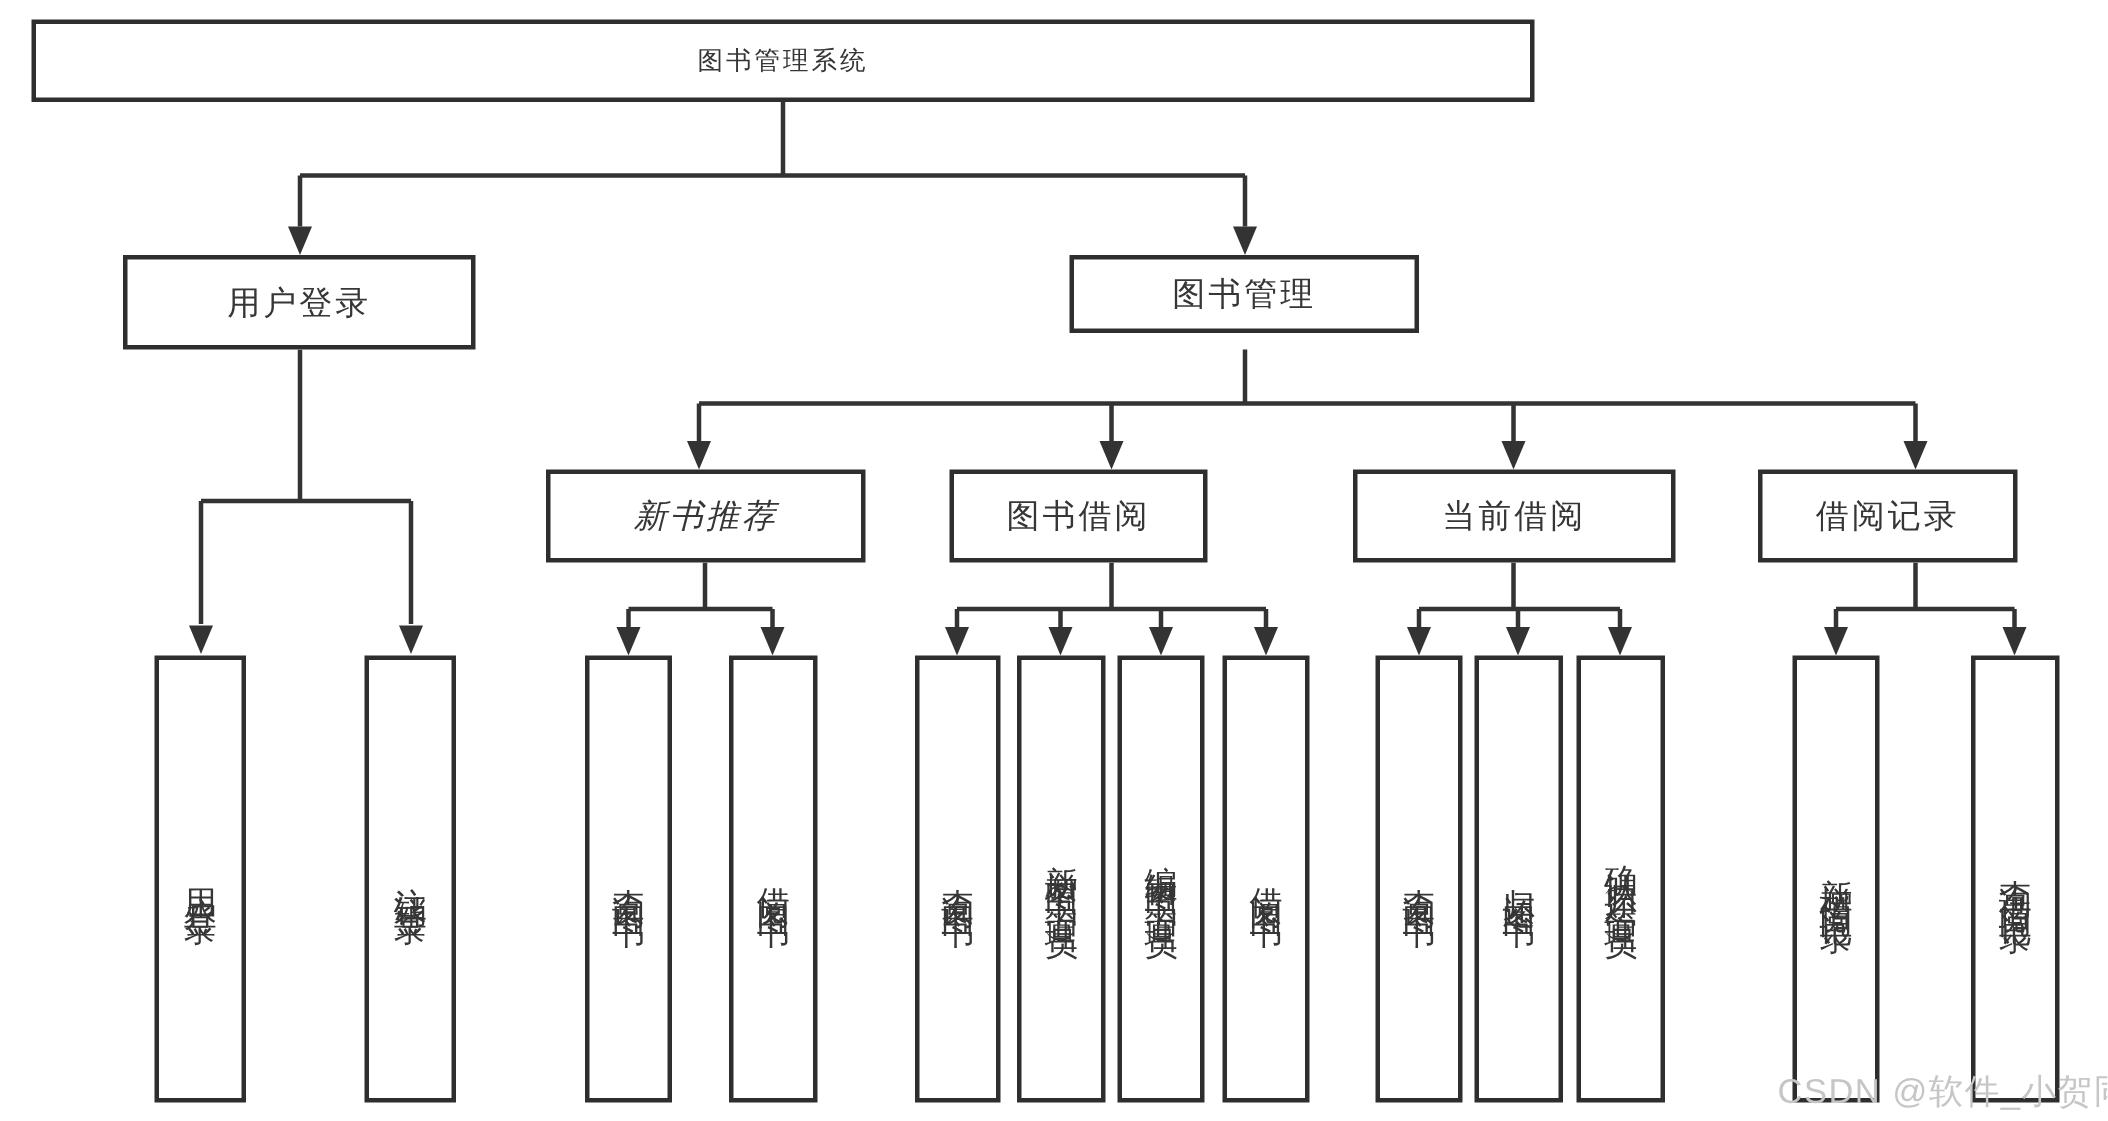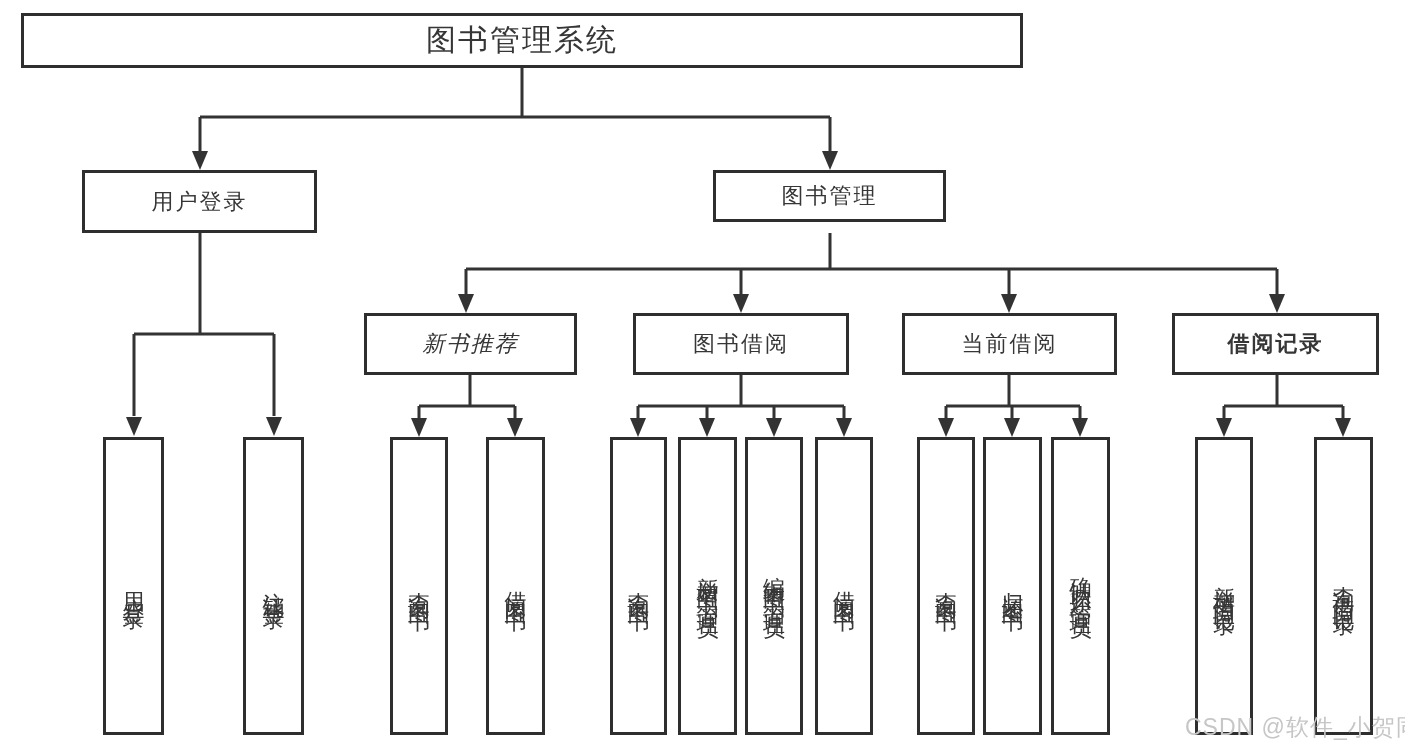--- a/index.html
+++ b/index.html
@@ -23,21 +23,21 @@
     box-sizing: border-box;
     border: 3px solid #2e2e2e;
     background: #ffffff;
     display: flex;
     align-items: center;
     justify-content: center;
     font-size: 22px;
     letter-spacing: 2px;
     color: #363636;
   }
-  .node.root { font-size: 30px; align-items: center; }
+  .node.root { font-size: 17px; align-items: center; }
   .leaf {
     position: absolute;
     box-sizing: border-box;
     border: 3px solid #2e2e2e;
     background: #ffffff;
     display: flex;
     align-items: center;
     justify-content: center;
     top: 437px;
     height: 298px;
@@ -105,27 +105,27 @@
   <div class="node" style="left:82px; top:170px; width:235px; height:63px;">
     <span>用户登录</span>
   </div>
   <div class="node" style="left:713px; top:170px; width:233px; height:52px;">
     <span>图书管理</span>
   </div>
 
   <div class="node" style="left:364px; top:313px; width:213px; height:62px;font-style:italic;">
     <span>新书推荐</span>
   </div>
-  <div class="node" style="left:633px; top:313px; width:216px; height:62px;font-family:Liberation Mono, monospace;">
+  <div class="node" style="left:633px; top:313px; width:172px; height:62px;font-family:Liberation Mono, monospace;">
     <span>图书借阅</span>
   </div>
   <div class="node" style="left:902px; top:313px; width:215px; height:62px;">
     <span>当前借阅</span>
   </div>
-  <div class="node" style="left:1172px; top:313px; width:207px; height:62px;font-weight:bold;">
+  <div class="node" style="left:1172px; top:313px; width:173px; height:62px;">
     <span>借阅记录</span>
   </div>
 
   <div class="leaf" style="left:103px; width:61px;">
     <span class="vtext">用户登录</span>
   </div>
   <div class="leaf" style="left:243px; width:61px;">
     <span class="vtext">注销登录</span>
   </div>
   <div class="leaf" style="left:390px; width:58px;">

